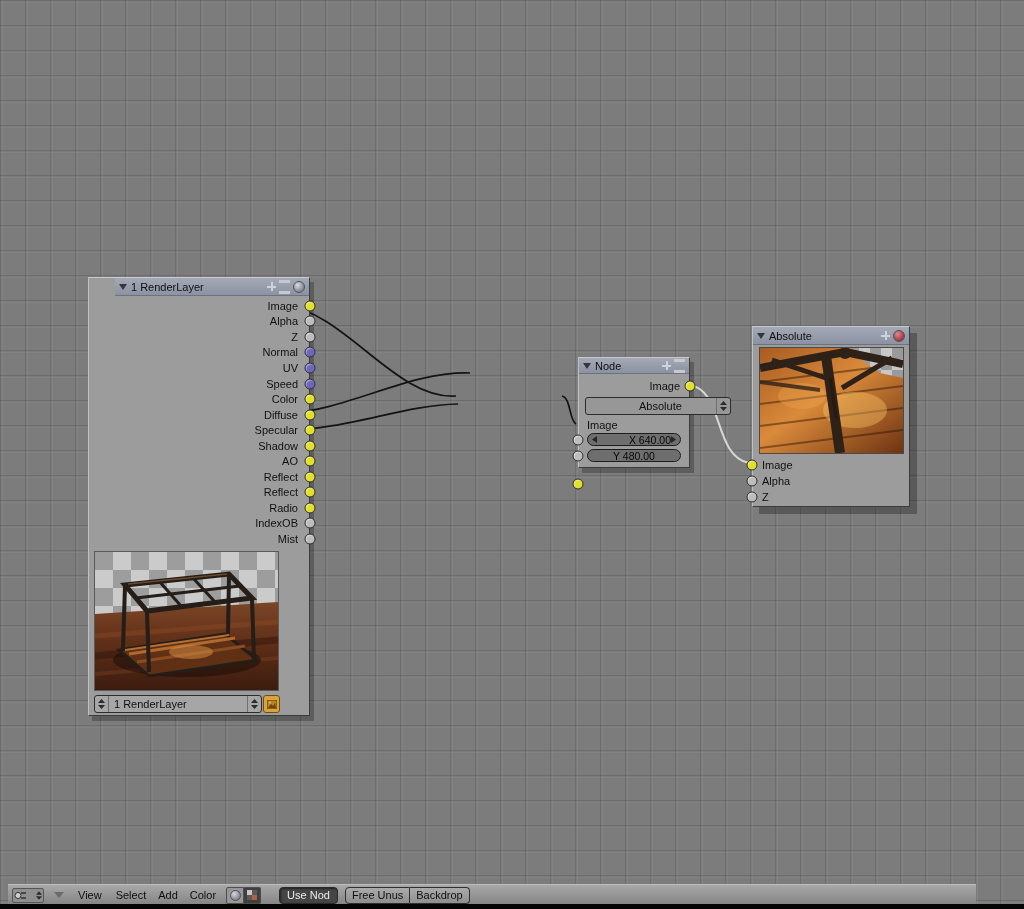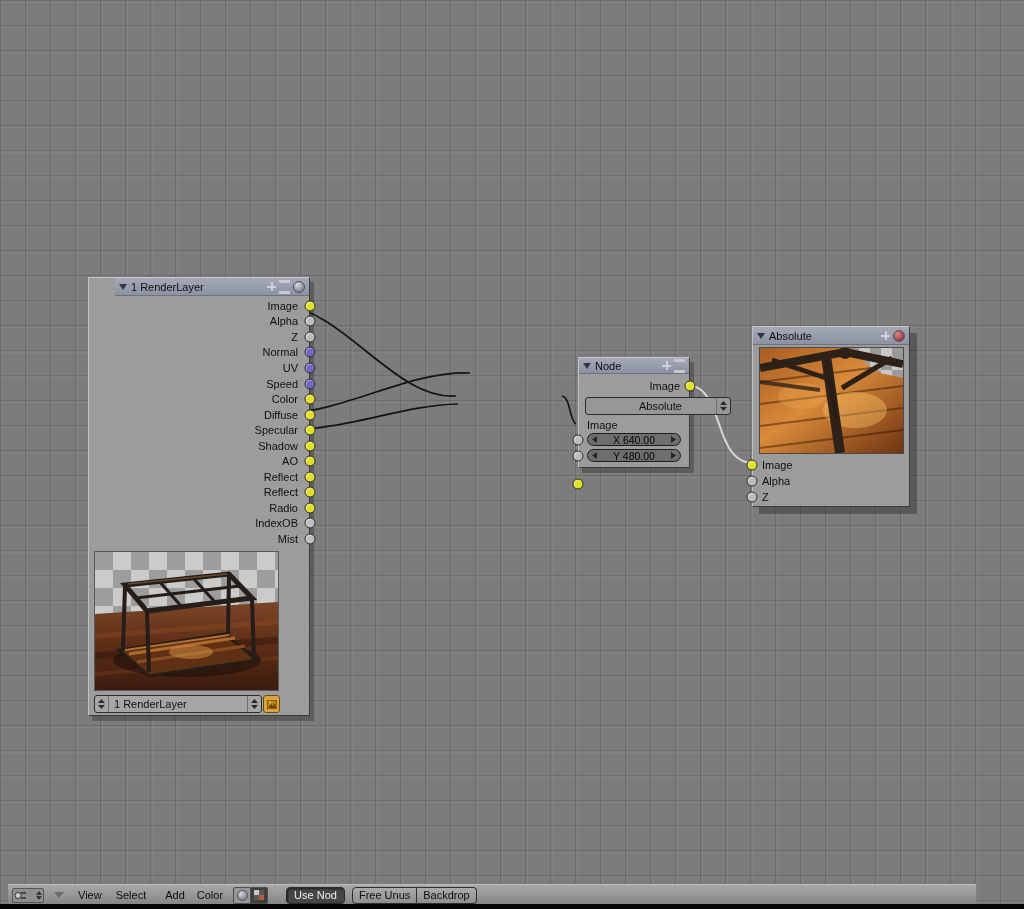--- a/index.html
+++ b/index.html
@@ -71,42 +71,42 @@
     justify-content:flex-end;padding-right:9px;}
   .srow-out .sock{left:100%;top:50%;margin-left:1px;}
   .dropdown{position:absolute;left:6px;top:39px;width:96px;height:16px;background:#979797;
     border:1px solid #2c2c2c;border-radius:3px;display:flex;align-items:center;overflow:hidden;padding-left:48px;}
   .dropdown .ddval{flex:1;padding-left:5px;}
   .srow-in{position:absolute;left:0;top:59px;width:100%;height:15px;display:flex;align-items:center;
     padding-left:8px;box-sizing:border-box;}
   .numfield{position:absolute;left:8px;width:94px;height:13px;background:#6e6e6e;
     border:1px solid #1d1d1d;border-radius:7px;display:flex;align-items:center;
     justify-content:space-between;padding:0 4px;box-sizing:border-box;color:#060606;}
-  .numfield span{flex:1;text-align:center;font-size:10.5px;}
-  .nf-x{top:75px;} .nf-y{top:91px;}
+  .numfield span{flex:1;text-align:right;font-size:10.5px;}
+  .nf-x{top:75px;} .nf-y{top:91px;flex-direction:column;}
   .sideSock{left:-1px;}
 
   
   .n-comp{left:752px;top:326px;width:156px;height:179px;box-shadow:7px 7px 0 rgba(0,0,0,0.28);}
   .cpreview{position:absolute;left:6px;top:20px;width:143px;height:105px;border:1px solid #4a4a4a;}
   .in-row{position:absolute;left:0;width:100%;height:15px;display:flex;align-items:center;
     padding-left:9px;box-sizing:border-box;}
   .in-row .sock{left:-1px;top:50%;}
 
   
   .bar{position:absolute;left:8px;top:884px;width:968px;height:20px;
     background:linear-gradient(#a8a8a8,#848484);border-top:1px solid #bdbdbd;
     display:flex;align-items:center;font-size:11px;color:#0e0e0e;}
   .blackstrip{position:absolute;left:0;top:904px;width:1024px;height:5px;background:#050505;}
   .edbtn{margin-left:4px;width:32px;height:15px;background:#8f8f8f;border:1px solid #565656;
     border-radius:2px;display:flex;align-items:center;justify-content:space-between;padding:0 1px;box-sizing:border-box;}
   .wintri{margin-left:10px;width:0;height:0;border-left:5px solid transparent;border-right:5px solid transparent;
     border-top:6px solid #6a6a6a;}
   .menu{margin-left:14px;cursor:default;}
-  .menu.m-add{margin-left:19px;} .menu.m-node{margin-left:12px;}
+  .menu.m-add{margin-left:12px;} .menu.m-node{margin-left:12px;}
   .iconbtn{width:16px;height:15px;border:1px solid #4e4e4e;display:flex;align-items:center;justify-content:center;}
   .ib-sphere{margin-left:10px;background:#979797;border-radius:2px 0 0 2px;}
   .ib-tex{background:#3f3f3f;border-left:none;border-radius:0 2px 2px 0;}
   .pbtn{margin-left:18px;height:15px;padding:0 7px;display:flex;align-items:center;border-radius:4px;
     border:1px solid #2a2a2a;background:#454545;color:#ececec;box-shadow:inset 1px 1px 2px rgba(0,0,0,.5);}
   .gbtn{height:15px;padding:0 6px;display:flex;align-items:center;border:1px solid #2f2f2f;
     background:linear-gradient(#ababab,#8f8f8f);color:#0e0e0e;}
   .gbtn.first{margin-left:7px;border-radius:4px 0 0 4px;}
   .gbtn.last{border-left:none;border-radius:0 4px 4px 0;}
   svg{display:block;}

